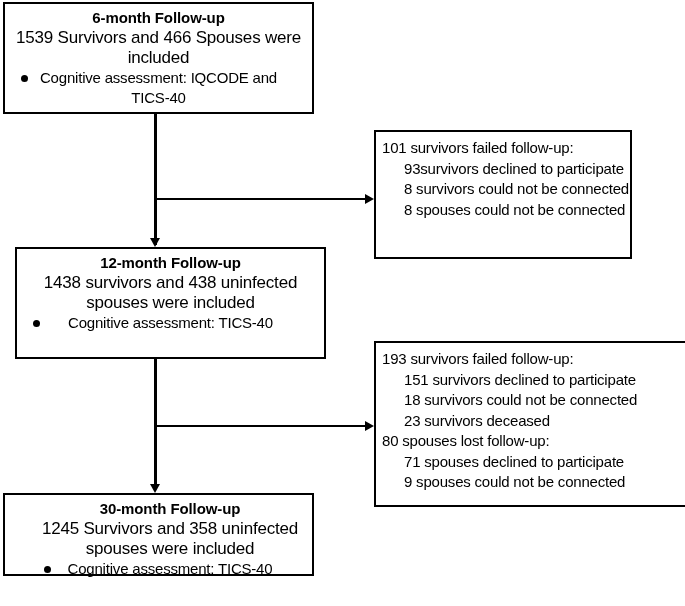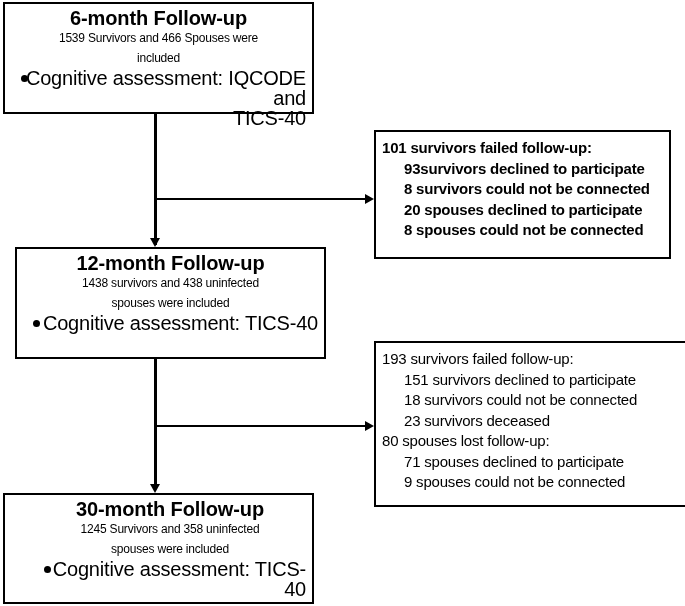--- a/index.html
+++ b/index.html
@@ -23,35 +23,35 @@
     box-sizing: border-box;
     border: 2.5px solid #000000;
     background: #ffffff;
   }
   .stage-box {
     text-align: center;
     padding: 4px 6px 2px 6px;
   }
   .stage-title {
     font-weight: bold;
-    font-size: 20px;
+    font-size: 15px;
     line-height: 20px;
     letter-spacing: -0.1px;
   }
   .stage-line {
-    font-size: 12px;
+    font-size: 17px;
     line-height: 20px;
     letter-spacing: -0.2px;
   }
   .bullet-row {
     position: relative;
-    font-size: 20px;
+    font-size: 15px;
     line-height: 20px;
     letter-spacing: -0.2px;
-    text-align: right;
+    text-align: center;
   }
   .bullet-dot {
     position: absolute;
     left: 10px;
     top: 7px;
     width: 7px;
     height: 7px;
     border-radius: 50%;
     background: #000000;
   }
@@ -108,25 +108,24 @@
       <span>TICS-40</span>
     </div>
   </div>
 
   <div class="connector v-line" style="left:154px; top:114px; height:131px;"></div>
   <div class="arrow-down" style="left:149.5px; top:238px;"></div>
 
   <div class="connector h-line" style="left:154px; top:197.5px; width:213px;"></div>
   <div class="arrow-right" style="left:365px; top:193.5px;"></div>
 
-  <div class="box loss-box" style="left:374px; top:130px; width:297px; height:129px;font-weight:bold;">
+  <div class="box loss-box" style="left:374px; top:130px; width:258px; height:129px;">
     <div class="loss-line">101 survivors failed follow-up:</div>
     <div class="loss-line indent">93survivors declined to participate</div>
     <div class="loss-line indent">8 survivors could not be connected</div>
-    <div class="loss-line indent">20 spouses declined to participate</div>
     <div class="loss-line indent">8 spouses could not be connected</div>
   </div>
 
   <div class="box stage-box" style="left:3px; top:247px; width:311px; height:112px;margin-left:12px;">
     <div class="stage-title">12-month Follow-up</div>
     <div class="stage-line">1438 survivors and 438 uninfected</div>
     <div class="stage-line">spouses were included</div>
     <div class="bullet-row">
       <span class="bullet-dot"></span>
       <span>Cognitive assessment: TICS-40</span>
@@ -142,21 +141,21 @@
   <div class="box loss-box" style="left:374px; top:341px; width:356px; height:166px;">
     <div class="loss-line">193 survivors failed follow-up:</div>
     <div class="loss-line indent">151 survivors declined to participate</div>
     <div class="loss-line indent">18 survivors could not be connected</div>
     <div class="loss-line indent">23 survivors deceased</div>
     <div class="loss-line">80 spouses lost follow-up:</div>
     <div class="loss-line indent">71 spouses declined to participate</div>
     <div class="loss-line indent">9 spouses could not be connected</div>
   </div>
 
-  <div class="box stage-box" style="left:3px; top:493px; width:311px; height:111px;padding-left:29px;">
+  <div class="box stage-box" style="left:3px; top:493px; width:311px; height:83px;padding-left:29px;">
     <div class="stage-title">30-month Follow-up</div>
     <div class="stage-line">1245 Survivors and 358 uninfected</div>
     <div class="stage-line">spouses were included</div>
     <div class="bullet-row">
       <span class="bullet-dot"></span>
       <span>Cognitive assessment: TICS-40</span>
     </div>
   </div>
 
 </div>

